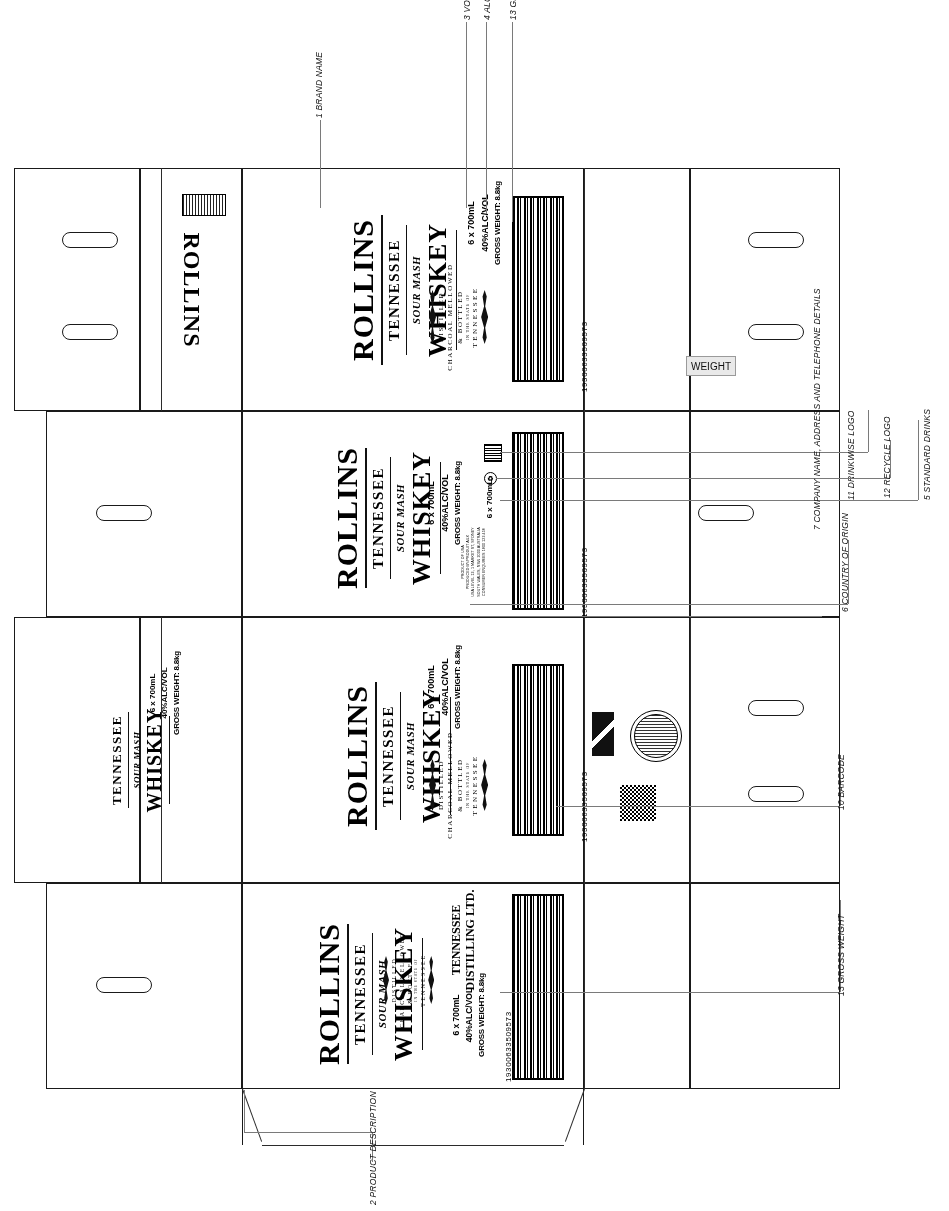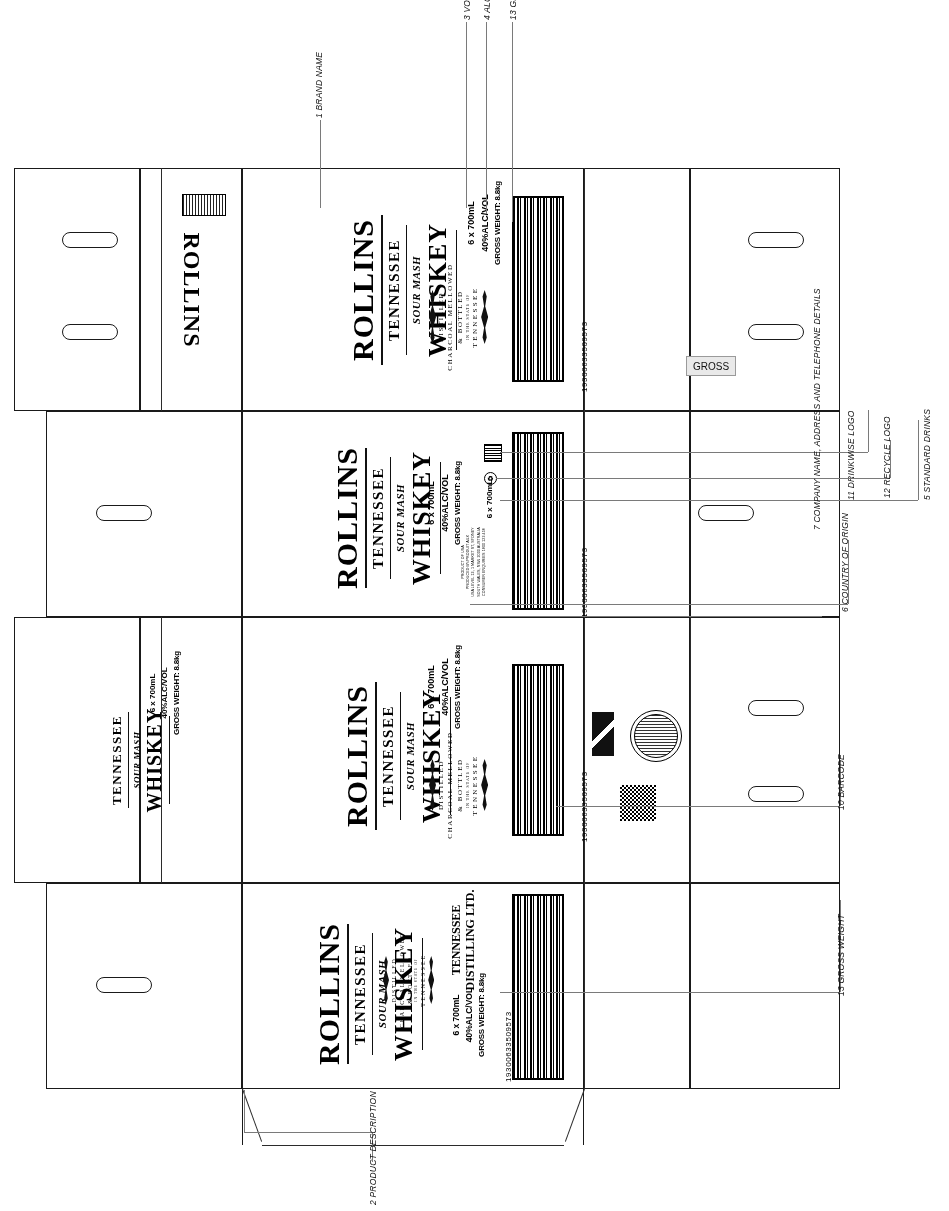--- a/index.html
+++ b/index.html
@@ -301,21 +301,21 @@
 
   <div style="position:absolute; left:148px; top:180px; width:88px; height:220px;">
     <div class="rot180" style="left:0; top:0; width:88px; height:220px;">
       <div class="art" style="left:-66px; top:66px; width:220px; height:88px; display:flex; align-items:center; justify-content:center;">
         <div class="brand" style="font-size:24px;">ROLLINS</div>
       </div>
     </div>
   </div>
   <div class="badge-strip" style="left:193px; top:183px; width:22px; height:44px; transform:rotate(-90deg);"></div>
 
-  <div class="close-btn" style="left:686px; top:356px; width:50px; height:20px;">GROSS</div>
+  <div class="close-btn" style="left:686px; top:356px; width:50px; height:20px;">WEIGHT</div>
 
   <div class="art" style="left:282px; top:412px; width:212px; height:212px;">
     <div style="width:212px; height:212px; display:flex; flex-direction:column; align-items:center; justify-content:center; gap:1px;">
       <div class="brand brand-main">ROLLINS</div>
       <div class="rule" style="width:140px;"></div>
       <div class="brand-sub-tenn">TENNESSEE</div>
       <div class="rule thin" style="width:122px;"></div>
       <div class="brand-sour">SOUR MASH</div>
       <div class="brand-whiskey">WHISKEY</div>
       <div class="rule thin" style="width:112px;"></div>

